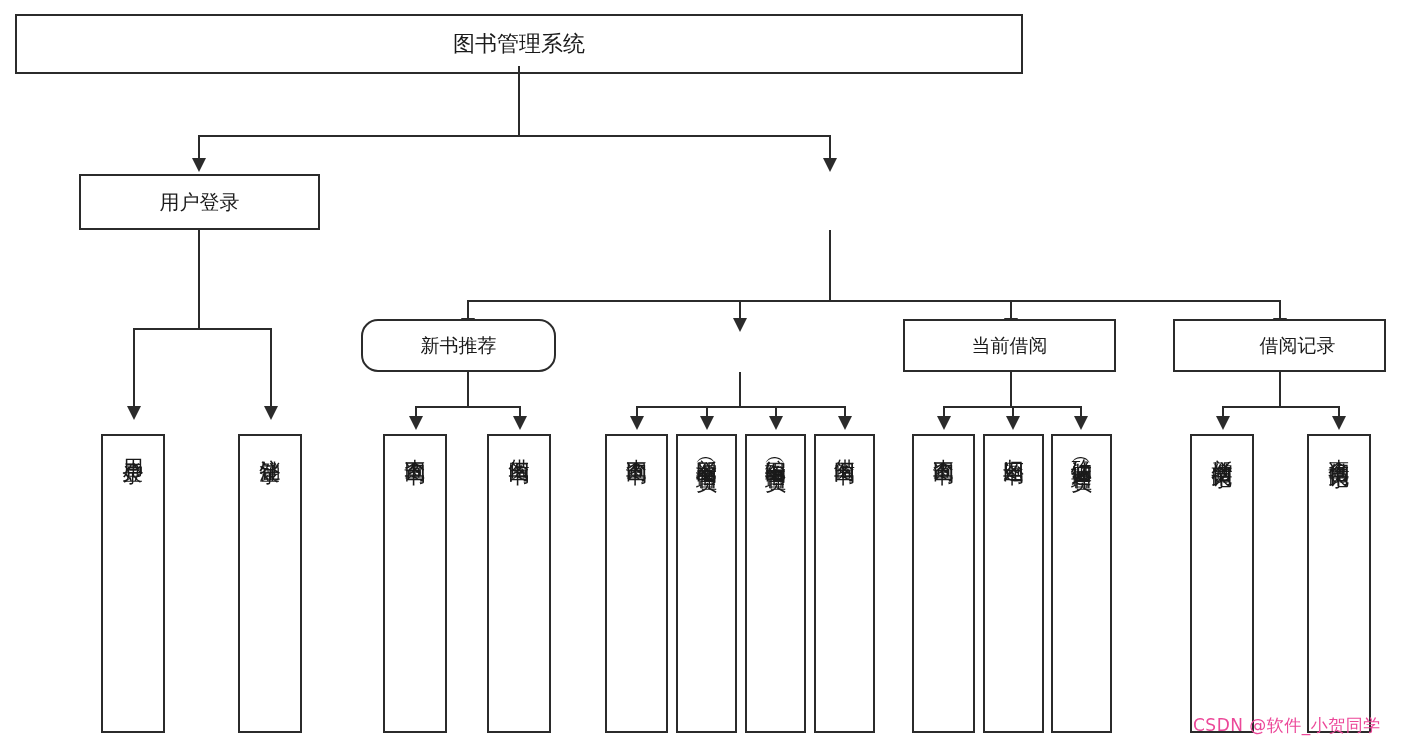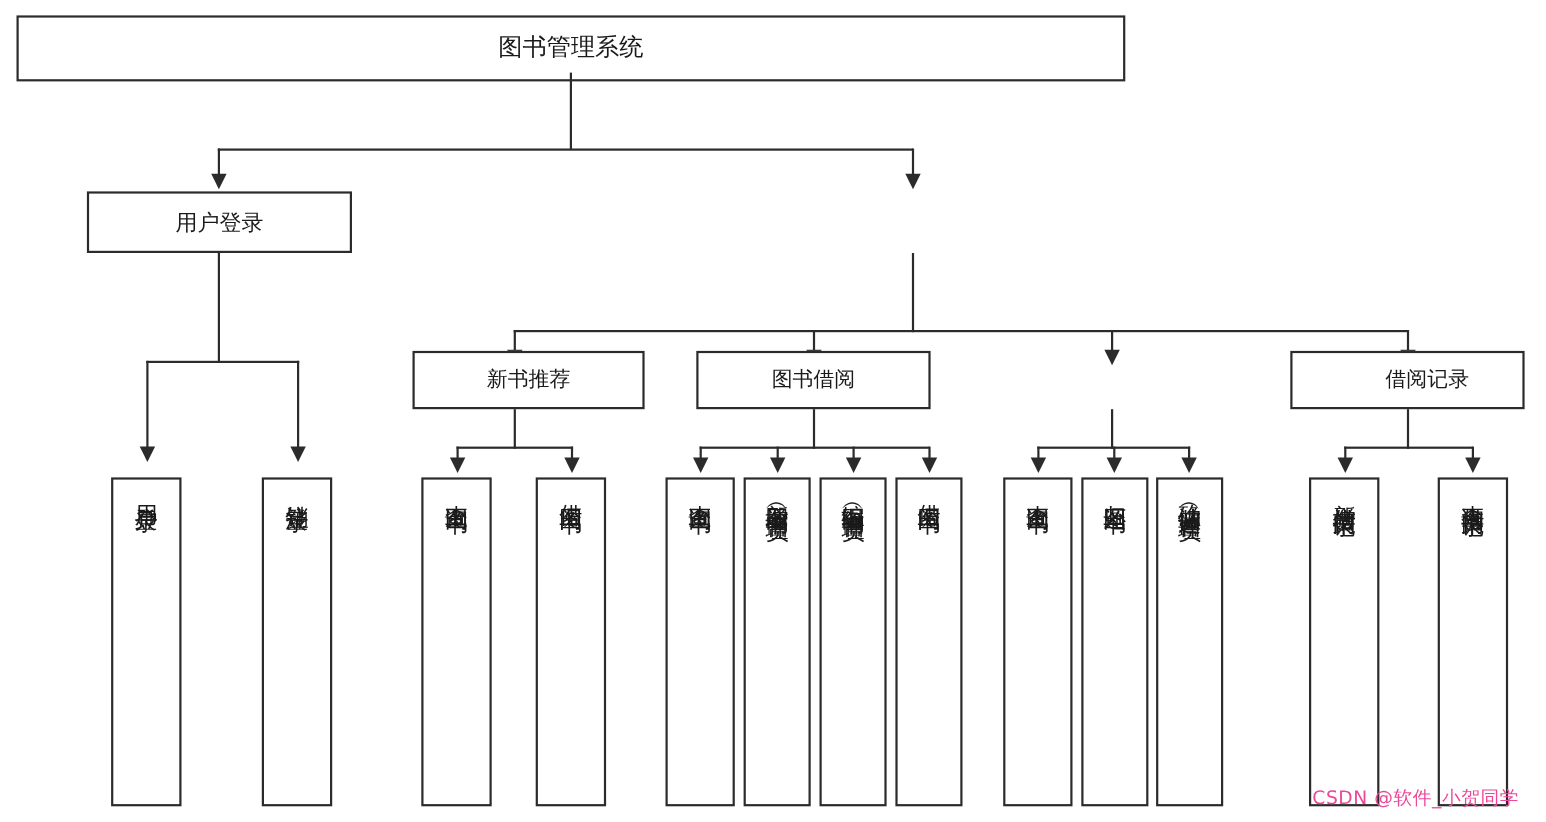--- a/index.html
+++ b/index.html
@@ -112,25 +112,25 @@
   <div class="hline" style="left:467px;top:300px;width:813px;"></div>
   <div class="vline" style="left:467px;top:300px;height:20px;"></div>
   <div class="arrow" style="left:461px;top:318px;"></div>
   <div class="vline" style="left:739px;top:300px;height:20px;"></div>
   <div class="arrow" style="left:733px;top:318px;"></div>
   <div class="vline" style="left:1010px;top:300px;height:20px;"></div>
   <div class="arrow" style="left:1004px;top:318px;"></div>
   <div class="vline" style="left:1279px;top:300px;height:20px;"></div>
   <div class="arrow" style="left:1273px;top:318px;"></div>
 
-  <div class="node lvl2" style="left:375px;top:319px;width:211px;height:53px;">
+  <div class="node lvl2" style="left:361px;top:319px;width:195px;height:53px;border-radius:17px;">
     <span>新书推荐</span>
   </div>
-  <div class="node lvl2" style="left:633px;top:319px;width:213px;height:53px;">
-    <span>图书借阅</span>
+  <div class="node lvl2" style="left:903px;top:319px;width:213px;height:53px;">
+    <span>当前借阅</span>
   </div>
   <div class="node lvl2" style="left:1173px;top:319px;width:213px;height:53px;padding-left:36px;">
     <span>借阅记录</span>
   </div>
 
   <div class="vline" style="left:467px;top:372px;height:36px;"></div>
   <div class="hline" style="left:415px;top:406px;width:106px;"></div>
   <div class="vline" style="left:415px;top:406px;height:14px;"></div>
   <div class="arrow" style="left:409px;top:416px;"></div>
   <div class="vline" style="left:519px;top:406px;height:14px;"></div>

